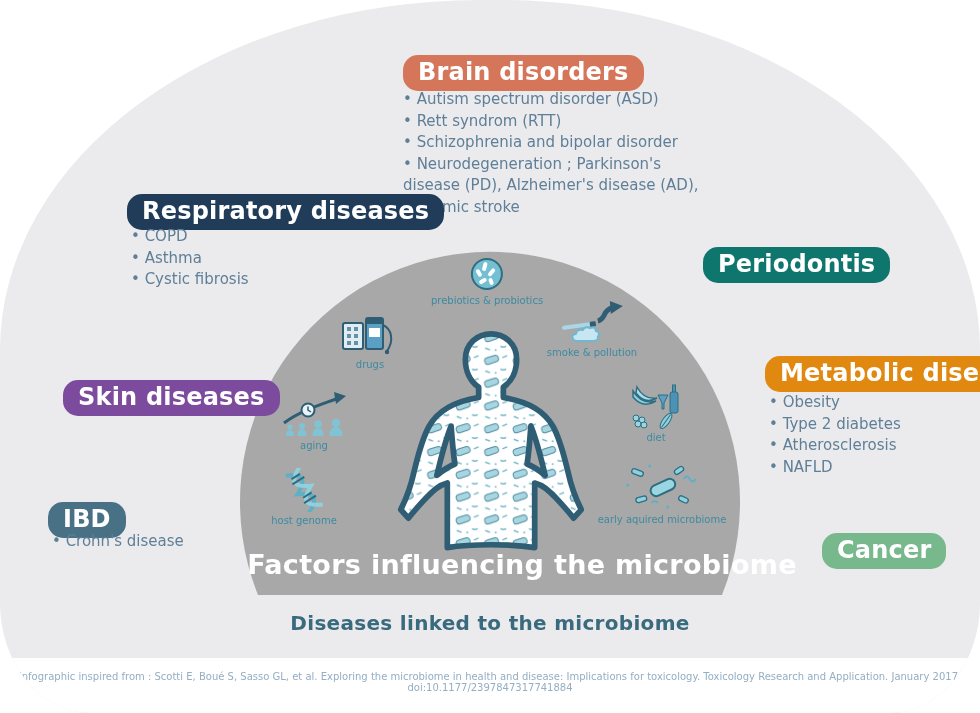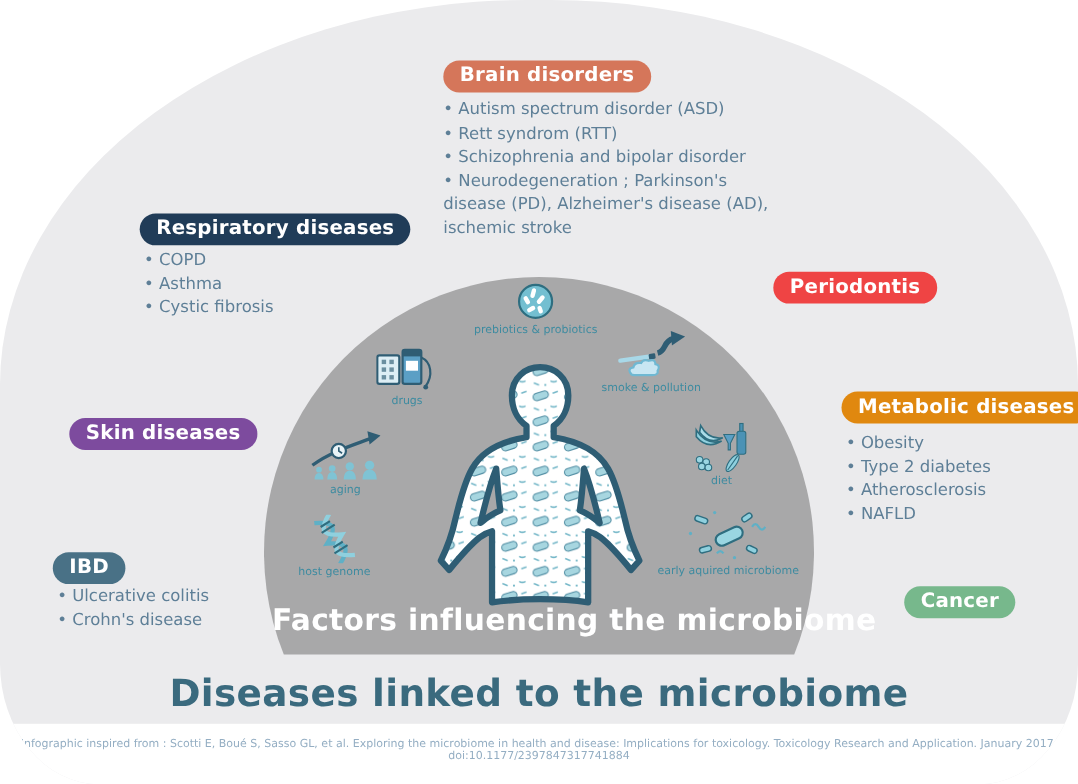--- a/index.html
+++ b/index.html
@@ -2,21 +2,21 @@
 <html><head>
 <meta charset="utf-8">
 <style>
   html,body{margin:0;padding:0;background:#ffffff;}
   .canvas{position:relative;width:980px;height:713px;font-family:"DejaVu Sans","Liberation Sans",sans-serif;overflow:hidden;}
   .blob{position:absolute;inset:0;background:#ebebed;border-radius:480px 480px 90px 90px / 350px 350px 110px 110px;overflow:hidden;}
   .white-band{position:absolute;left:0;right:0;top:658px;height:55px;background:#ffffff;}
   .footer{position:absolute;left:0;right:0;top:671px;text-align:center;font-size:10px;color:#94aec3;}
   .layer{position:absolute;inset:0;}
   svg.bgshapes{position:absolute;left:0;top:0;}
-  .pill{position:absolute;padding:3px 15px 5px;border-radius:15px;color:#ffffff;font-weight:700;font-size:18px;letter-spacing:.2px;white-space:nowrap;}
+  .pill{position:absolute;padding:3px 15px 5px;border-radius:15px;color:#ffffff;font-weight:700;font-size:24px;letter-spacing:.2px;white-space:nowrap;}
   .dlist{position:absolute;font-size:15px;line-height:21.5px;color:#5e7f97;}
   .dlist .li::before{content:"• ";}
   .brain-list{left:403px;top:89px;width:302px;}
   .resp-list{left:131px;top:226px;}
   .metab-list{left:769px;top:392px;}
   .ibd-list{left:52px;top:531px;}
   .pill-brain{left:403px;top:55px;}
   .pill-resp{left:127px;top:194px;}
   .pill-perio{left:703px;top:247px;}
   .pill-skin{left:63px;top:380px;}
@@ -26,21 +26,21 @@
   .factor{position:absolute;transform:translateX(-50%);text-align:center;color:#3d8ba0;font-size:10px;white-space:nowrap;}
   .factor .icn{display:block;margin:0 auto 3px;}
   .f-prebiotics{left:487px;top:256px;}
   .f-smoke{left:592px;top:300px;}
   .f-drugs{left:370px;top:314px;}
   .f-diet{left:656px;top:383px;}
   .f-aging{left:314px;top:391px;}
   .f-genome{left:304px;top:468px;}
   .f-early{left:662px;top:463px;}
   .factors-title{position:absolute;left:0;width:980px;top:549px;text-align:center;font-size:27px;font-weight:700;color:#ffffff;letter-spacing:.3px;padding-left:32px;}
-  .diseases-title{position:absolute;left:0;width:980px;top:611px;text-align:center;font-size:34px;font-weight:700;color:#3a6a7e;letter-spacing:.3px;}
+  .diseases-title{position:absolute;left:0;width:980px;top:611px;text-align:center;font-size:20px;font-weight:700;color:#3a6a7e;letter-spacing:.3px;}
 </style>
 </head>
 <body>
 
 <div class="canvas">
 
   <div class="blob">
     <div class="white-band"></div>
     <div class="footer">Infographic inspired from : Scotti E, Boué S, Sasso GL, et al. Exploring the microbiome in health and disease: Implications for toxicology. Toxicology Research and Application. January 2017. doi:10.1177/2397847317741884</div>
   </div>
@@ -185,35 +185,34 @@
       <div class="li">Neurodegeneration ; Parkinson's disease (PD), Alzheimer's disease (AD), ischemic stroke</div>
     </div>
 
     <div class="pill pill-resp" style="background-color: rgb(32, 60, 88);">Respiratory diseases</div>
     <div class="dlist resp-list">
       <div class="li">COPD</div>
       <div class="li">Asthma</div>
       <div class="li">Cystic fibrosis</div>
     </div>
 
-    <div class="pill pill-perio" style="background-color: #ef4444;">Periodontis</div>
+    <div class="pill pill-perio" style="background-color: #0f766e;">Periodontis</div>
 
     <div class="pill pill-skin" style="background-color: rgb(125, 75, 158);">Skin diseases</div>
 
     <div class="pill pill-metab" style="background-color: rgb(224, 136, 15);">Metabolic diseases</div>
     <div class="dlist metab-list">
       <div class="li">Obesity</div>
       <div class="li">Type 2 diabetes</div>
       <div class="li">Atherosclerosis</div>
       <div class="li">NAFLD</div>
     </div>
 
     <div class="pill pill-ibd" style="background-color: rgb(73, 113, 134);">IBD</div>
     <div class="dlist ibd-list">
-      <div class="li">Ulcerative colitis</div>
       <div class="li">Crohn's disease</div>
     </div>
 
     <div class="pill pill-cancer" style="background-color: rgb(119, 184, 140);">Cancer</div>
 
     <div class="factors-title">Factors influencing the microbiome</div>
     <div class="diseases-title">Diseases linked to the microbiome</div>
 
   </div>
 </div>

